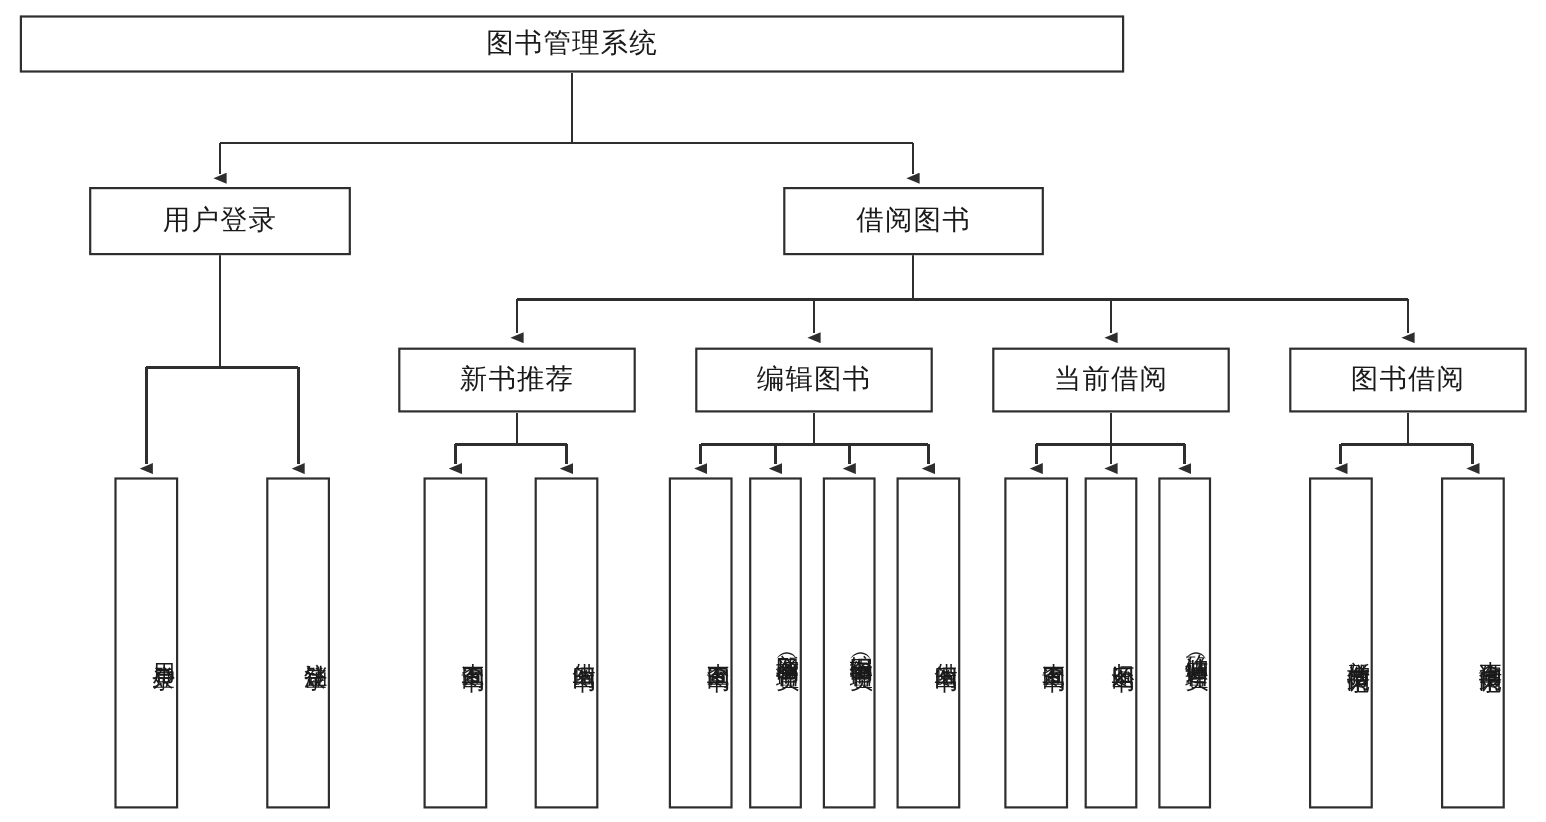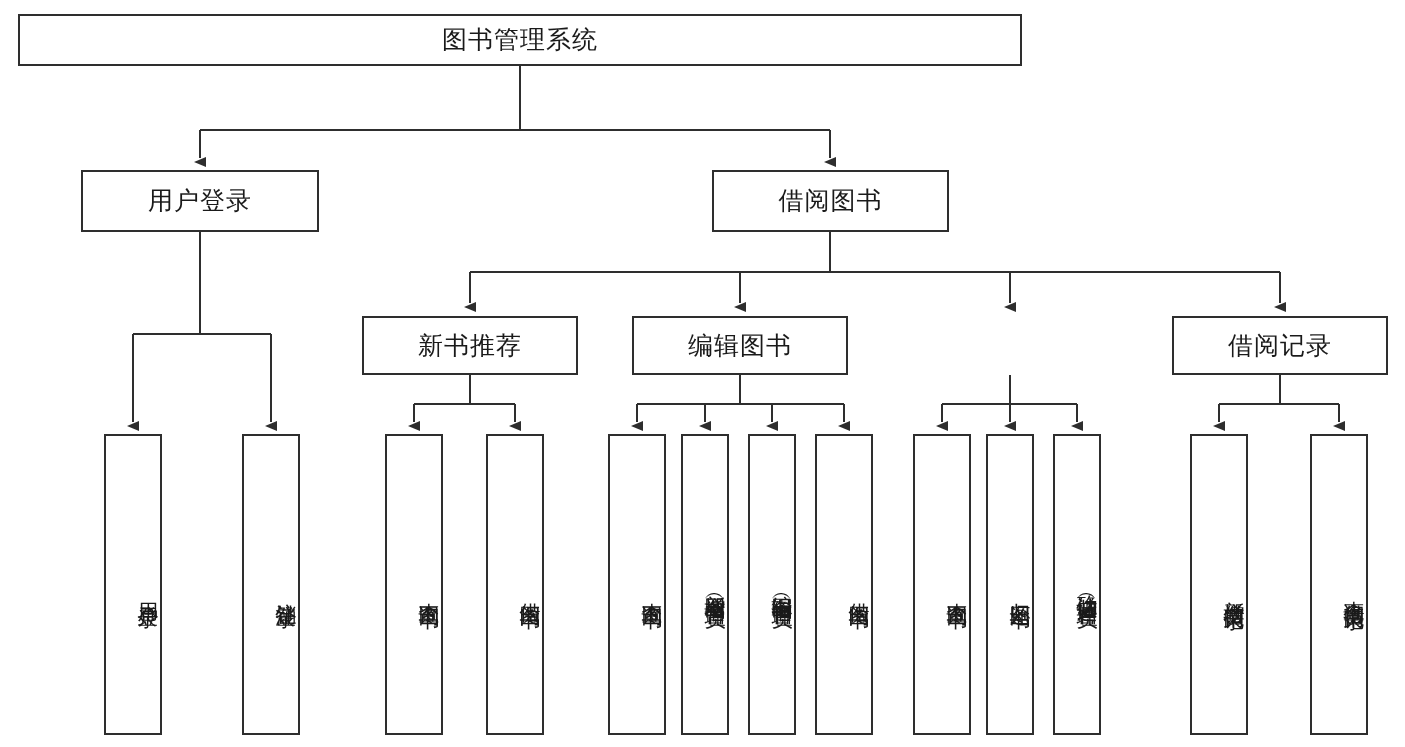--- a/index.html
+++ b/index.html
@@ -118,21 +118,22 @@
     </g>
   </svg>
 
   <div class="node h" style="left: 18px; top: 14px; width: 1004px; height: 52px;">图书管理系统</div>
 
   <div class="node h" style="left: 81px; top: 170px; width: 238px; height: 62px;">用户登录</div>
   <div class="node h" style="left: 712px; top: 170px; width: 237px; height: 62px;">借阅图书</div>
 
   <div class="node h" style="left: 362px; top: 316px; width: 216px; height: 59px;">新书推荐</div>
   <div class="node h" style="left: 632px; top: 316px; width: 216px; height: 59px;">编辑图书</div>
-  <div class="node h" style="left: 1172px; top: 316px; width: 216px; height: 59px;">借阅记录</div>
+  <div class="node h" style="left: 902px; top: 316px; width: 216px; height: 59px;">当前借阅</div>
+  <div class="node h" style="left: 1172px; top: 316px; width: 216px; height: 59px;">图书借阅</div>
 
   <div class="node v" style="left: 104px; top: 434px; width: 58px; height: 301px;">用户登录</div>
   <div class="node v" style="left: 242px; top: 434px; width: 58px; height: 301px;">注销登录</div>
   <div class="node v" style="left: 385px; top: 434px; width: 58px; height: 301px;">查询图书</div>
   <div class="node v" style="left: 486px; top: 434px; width: 58px; height: 301px;">借阅图书</div>
   <div class="node v" style="left: 608px; top: 434px; width: 58px; height: 301px;">查询图书</div>
   <div class="node v tall" style="left: 681px; top: 434px; width: 48px; height: 301px;">新增图书（管理员）</div>
   <div class="node v tall" style="left: 748px; top: 434px; width: 48px; height: 301px;">编辑图书（管理员）</div>
   <div class="node v" style="left: 815px; top: 434px; width: 58px; height: 301px;">借阅图书</div>
   <div class="node v" style="left: 913px; top: 434px; width: 58px; height: 301px;">查询图书</div>

